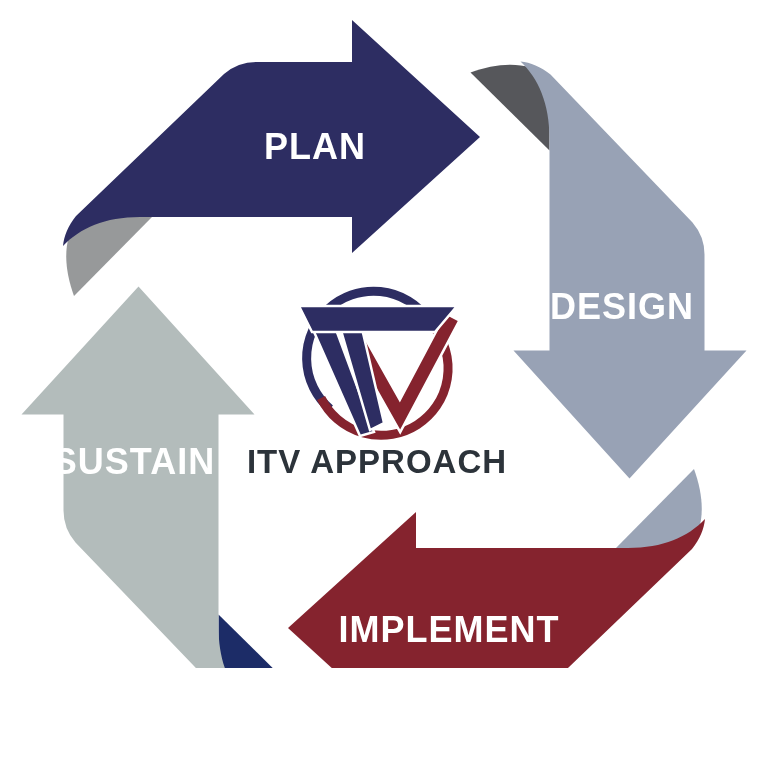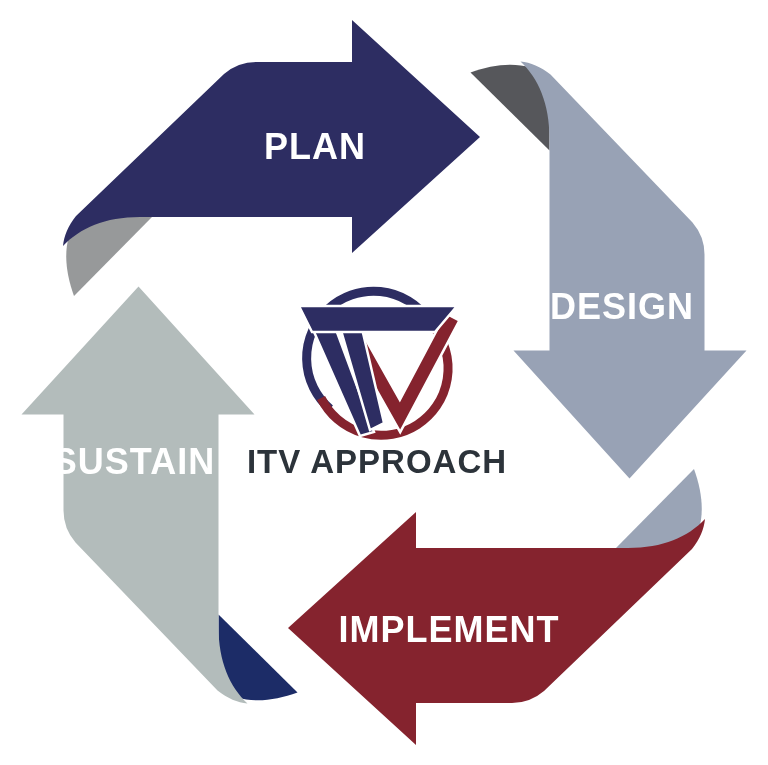--- a/index.html
+++ b/index.html
@@ -4,21 +4,21 @@
 <style>
   html, body {
     margin: 0;
     padding: 0;
     background: #ffffff;
     font-family: "Liberation Sans", sans-serif;
   }
   .stage {
     position: relative;
     width: 768px;
-    height: 765px;
+    height: 668px;
     background: #ffffff;
     overflow: hidden;
   }
   svg { display: block; }
   .arrow-label {
     font-family: "Liberation Sans", sans-serif;
     font-weight: 700;
     font-size: 36px;
     letter-spacing: 1px;
     text-anchor: middle;

